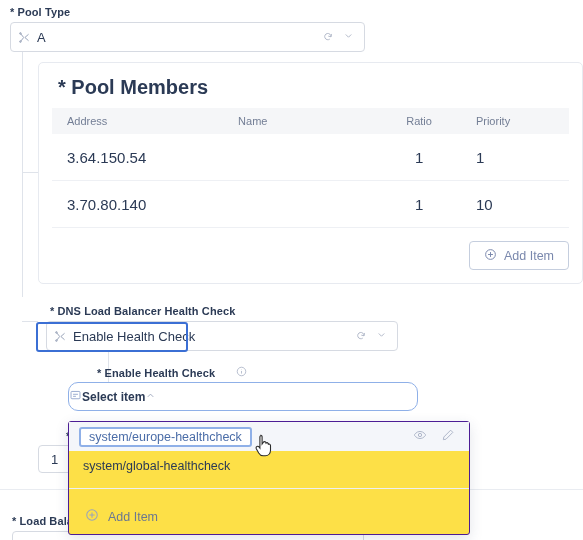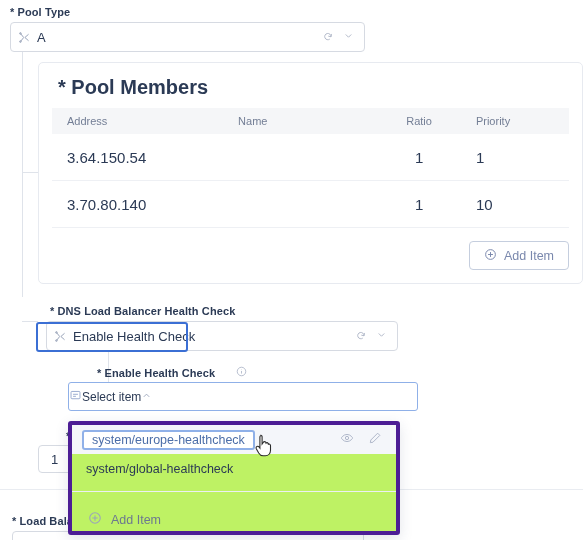--- a/index.html
+++ b/index.html
@@ -76,22 +76,22 @@
   #dns-hc-highlight{
     position:absolute;left:36px;top:322px;width:152px;height:30px;
     border:2px solid #3b6fd4;border-radius:3px;box-sizing:border-box;
     pointer-events:none;
   }
 
   
   #ehc-label{position:absolute;left:97px;top:366px;display:flex;align-items:center;gap:21px;}
   #ehc-field{
     position:absolute;left:68px;top:382px;width:350px;height:29px;
-    border:1px solid #8fb0e8;border-radius:3px;background:#fff;
-    display:flex;align-items:center;box-sizing:border-box;
+    border:1px solid #8fb0e8;border-radius:10px;background:#fff;
+    display:flex;align-items:center;box-sizing:border-box;font-weight:bold;
   }
 
   
   #max-label{position:absolute;left:34px;top:430px;margin-left:32px;}
   #max-field{
     position:absolute;left:38px;top:445px;width:46px;height:28px;
     border:1px solid #d6dae2;border-radius:4px;background:#fff;
     display:flex;align-items:center;padding-left:12px;box-sizing:border-box;
     font-size:13px;color:#2b3a55;
   }
@@ -101,22 +101,22 @@
   #bottom-band{position:absolute;left:0;top:490px;width:583px;height:50px;background:#fff;}
   #lb-label{position:absolute;left:12px;top:515px;}
   #lb-field{
     position:absolute;left:12px;top:531px;width:352px;height:24px;
     border:1px solid #d6dae2;border-top-left-radius:4px;border-top-right-radius:4px;
     background:#fff;box-sizing:border-box;
   }
 
   
   #dropdown{
-    position:absolute;left:68px;top:421px;width:332px;height:114px;
-    background:#bef264;border:4px solid #4c1d95;border-radius:3px;
+    position:absolute;left:68px;top:421px;width:402px;height:114px;
+    background:#fde047;border:1px solid #4c1d95;border-radius:3px;
     box-shadow:0 4px 14px rgba(40,55,90,.13);
     box-sizing:border-box;z-index:30;
   }
   .dd-option{
     height:29px;display:flex;align-items:center;position:relative;
     font-size:12.5px;cursor:pointer;
   }
   #dd-opt-0{background:#f4f6fa;}
   .dd-opt-text{padding-left:14px;color:#2b3a55;}
   #dd-opt-0 .dd-opt-text{

